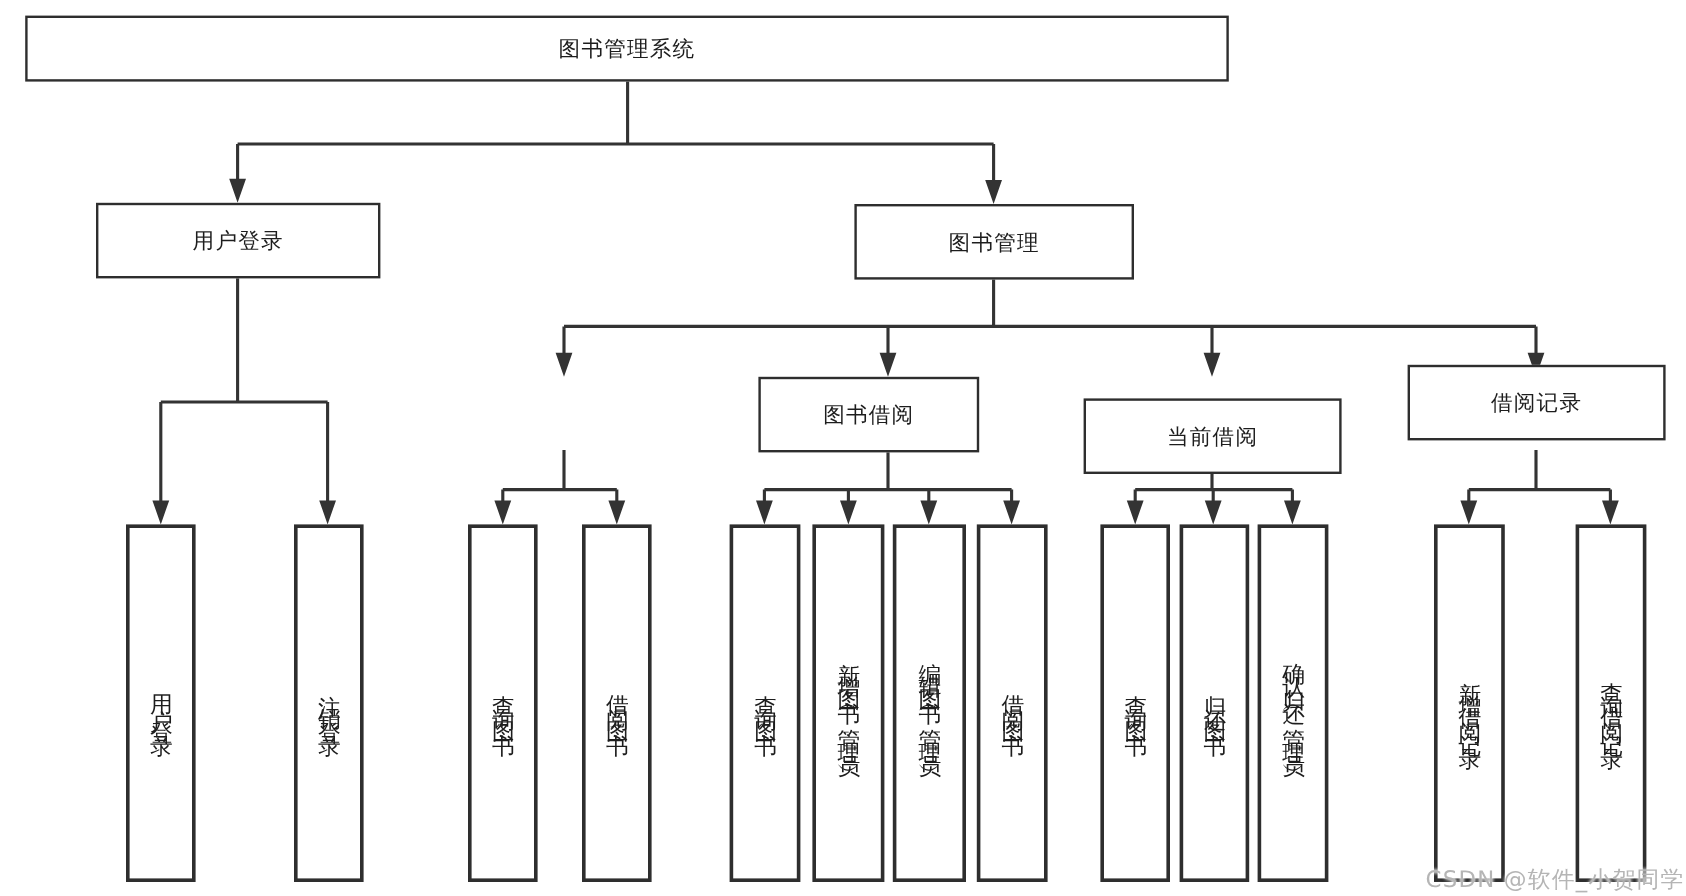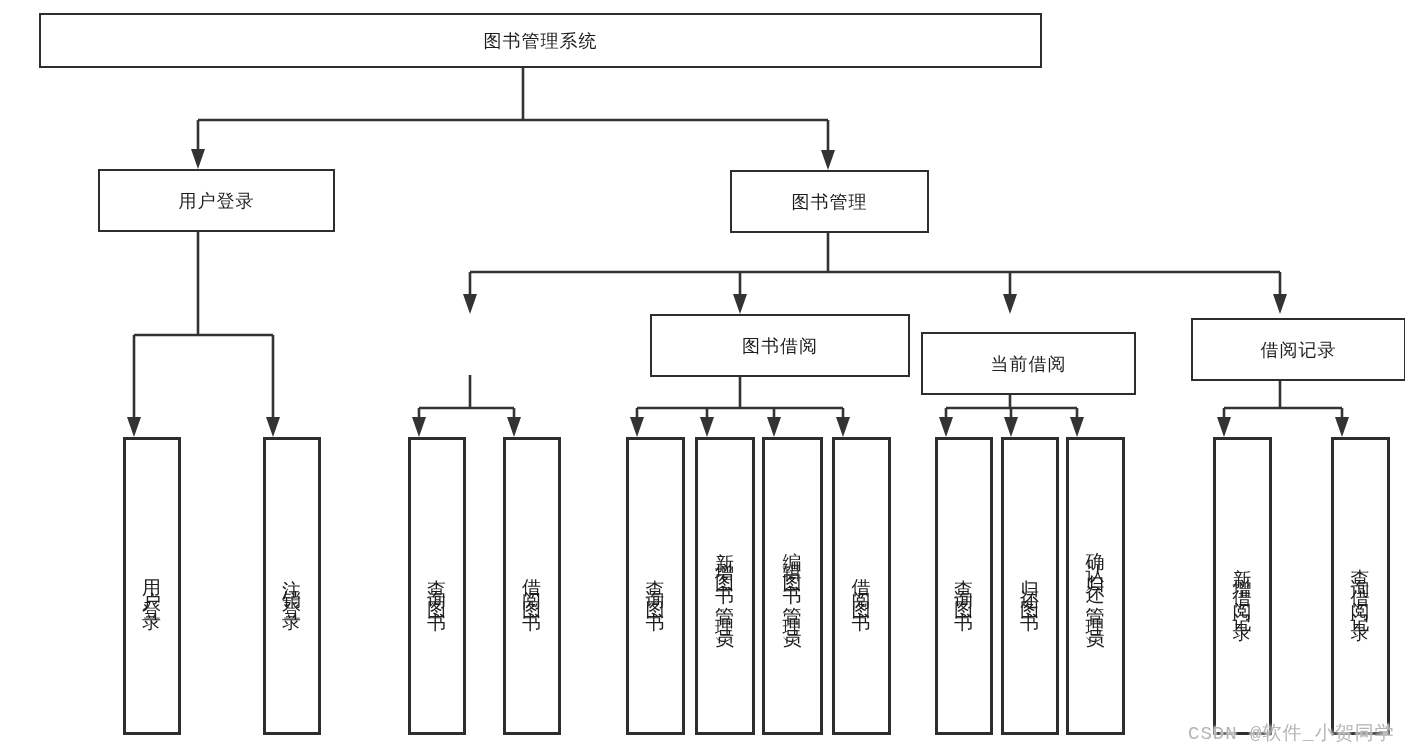--- a/index.html
+++ b/index.html
@@ -5,33 +5,31 @@
   html,body{margin:0;padding:0;background:#ffffff;}
   body{font-family:"DejaVu Sans","Liberation Sans",sans-serif;}
   .stage{
     position:relative;width:1405px;height:747px;background:#ffffff;overflow:hidden;
   }
   .connectors{position:absolute;left:0;top:0;width:1405px;height:747px;}
   .box{
     position:absolute;box-sizing:border-box;background:#ffffff;
     border:2.5px solid #2e2e2e;display:flex;align-items:center;justify-content:center;
     color:#1d1d1d;
-    margin-left:18px;
   }
   .hbox span{font-size:18px;letter-spacing:1px;white-space:nowrap;}
   .vbox{top:437px;height:298px;border-width:3px;}
   .vbox .vtext{
     writing-mode:vertical-rl;text-orientation:mixed;
     font-size:19px;letter-spacing:11px;line-height:1;white-space:nowrap;
   }
   .watermark{
     position:absolute;left:1188px;top:720px;font-size:19px;color:#b5b5b5;
     letter-spacing:1px;white-space:nowrap;
     text-shadow:0 0 3px #ffffff,0 0 3px #ffffff;
-    font-family:Liberation Mono, monospace;
   }
 </style>
 </head>
 <body>
 
 <div class="stage">
 
   <svg class="connectors" viewBox="0 0 1405 747" xmlns="http://www.w3.org/2000/svg" aria-hidden="true">
 
     <path d="M523 66 V120 M198 120 H828 M198 120 V152 M828 120 V153" stroke="#333333" stroke-width="2.6" fill="none"></path>
@@ -70,31 +68,31 @@
       M1335 417 L1349 417 L1342 437 Z"></path>
   </svg>
 
   <div class="box hbox" style="left:21px;top:13px;width:1003px;height:55px">
     <span>图书管理系统</span>
   </div>
 
   <div class="box hbox" style="left:80px;top:169px;width:237px;height:63px">
     <span>用户登录</span>
   </div>
-  <div class="box hbox" style="left:712px;top:170px;width:199px;height:63px">
+  <div class="box hbox" style="left:712px;top:170px;width:233px;height:63px">
     <span>图书管理</span>
   </div>
 
-  <div class="box hbox" style="left:632px;top:314px;width:260px;height:63px">
+  <div class="box hbox" style="left:632px;top:314px;width:184px;height:63px">
     <span>图书借阅</span>
   </div>
   <div class="box hbox" style="left:903px;top:332px;width:215px;height:63px">
     <span>当前借阅</span>
   </div>
-  <div class="box hbox" style="left:1173px;top:318px;width:215px;height:63px">
+  <div class="box hbox" style="left:1173px;top:304px;width:215px;height:63px">
     <span>借阅记录</span>
   </div>
 
   <div class="box vbox" style="left:105px;width:58px">
     <span class="vtext">用户登录</span>
   </div>
   <div class="box vbox" style="left:245px;width:58px">
     <span class="vtext">注销登录</span>
   </div>
 

